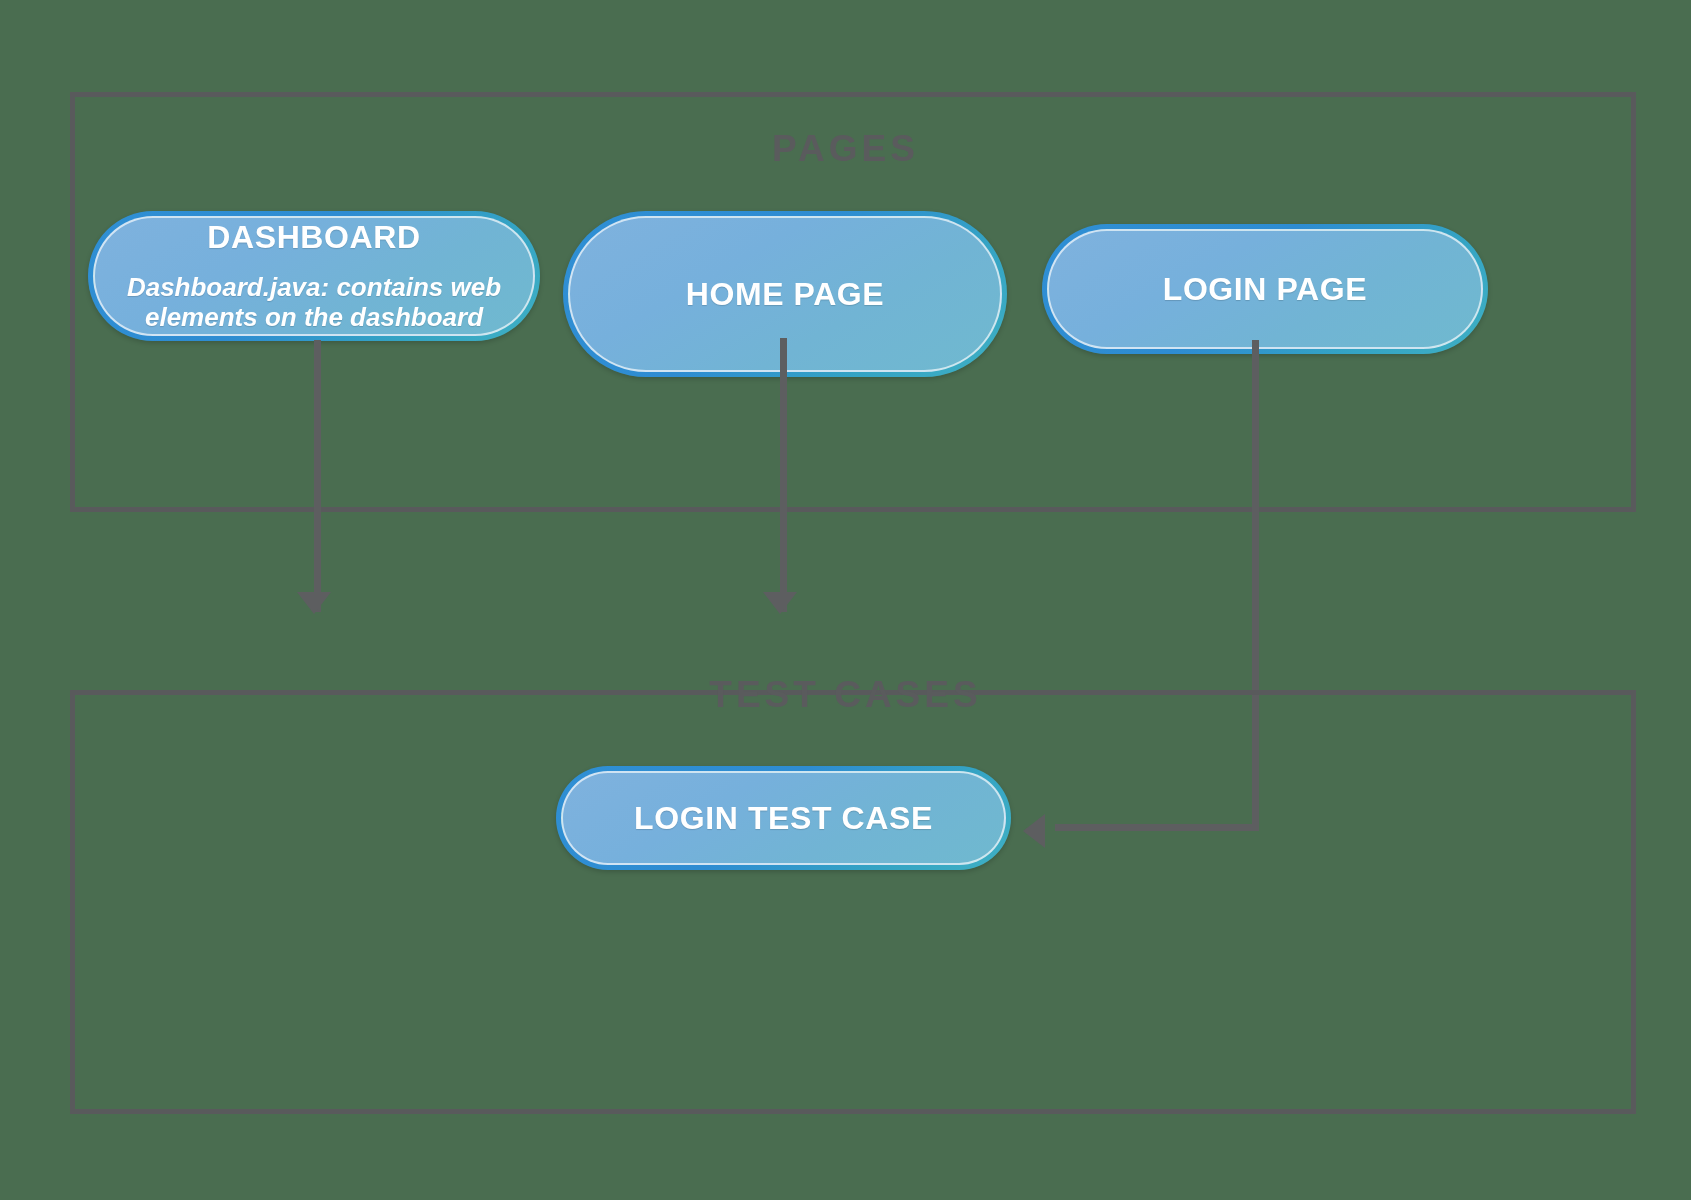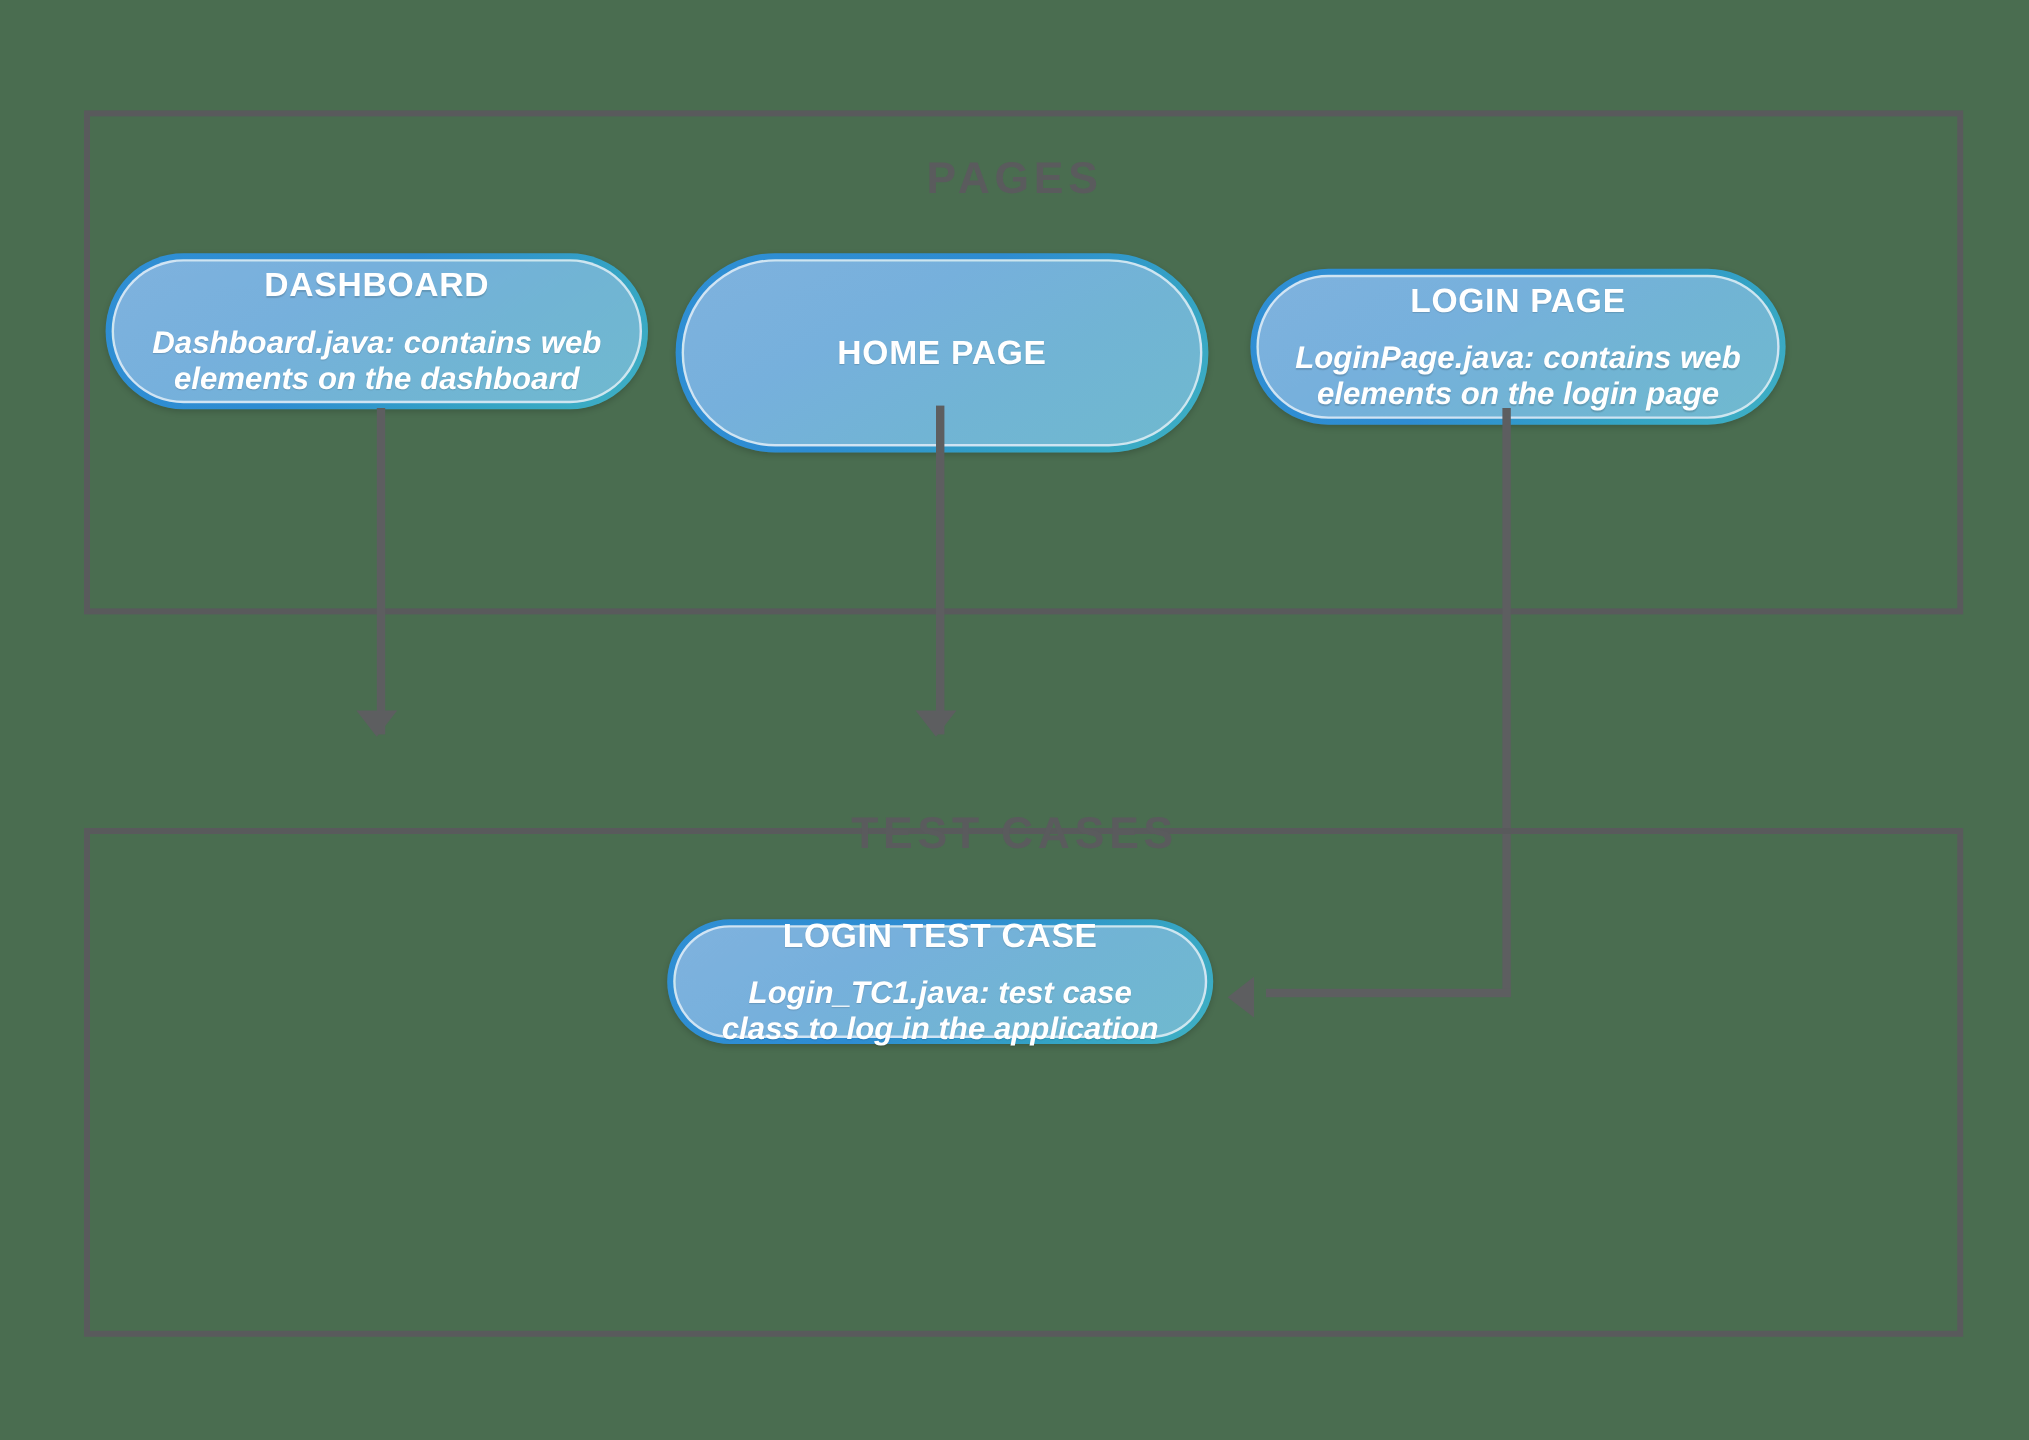--- a/index.html
+++ b/index.html
@@ -96,21 +96,21 @@
     display: flex;
     flex-direction: column;
     align-items: center;
     justify-content: center;
     text-align: center;
     color: #ffffff;
     padding: 6px 26px;
   }
   .node-title {
     font-weight: bold;
-    font-size: 28px;
+    font-size: 32px;
     letter-spacing: 0.6px;
     line-height: 1.15;
     text-shadow: 0 1px 1px rgba(0,0,0,0.15);
   }
   .node-desc {
     font-weight: bold;
     font-size: 26px;
     line-height: 1.15;
     margin-top: 17px;
     text-shadow: 0 1px 1px rgba(0,0,0,0.15);
@@ -139,37 +139,35 @@
 
   <div class="node" id="node-homepage">
     <div class="node-inner">
       <div class="node-title">HOME PAGE</div>
     </div>
   </div>
 
   <div class="node" id="node-loginpage">
     <div class="node-inner">
       <div class="node-title">LOGIN PAGE</div>
-      <div class="node-desc">LoginPage.java: contains web elements on the login page</div>
     </div>
   </div>
 
   <div class="line-v" id="line-dash-v"></div>
   <div class="arrow-down" id="arrow-dash"></div>
 
   <div class="line-v" id="line-home-v"></div>
   <div class="arrow-down" id="arrow-home"></div>
 
   <div class="line-v" id="line-login-v"></div>
   <div class="line-h" id="line-login-h"></div>
   <div class="arrow-left" id="arrow-login"></div>
 
   <div class="group-box" id="testcases-box"></div>
   <div class="group-title" id="testcases-title">TEST CASES</div>
 
   <div class="node" id="node-logintc">
     <div class="node-inner">
       <div class="node-title">LOGIN TEST CASE</div>
-      <div class="node-desc">Login_TC1.java: test case class to log in the application</div>
     </div>
   </div>
 
 </div>
 
 </body></html>

